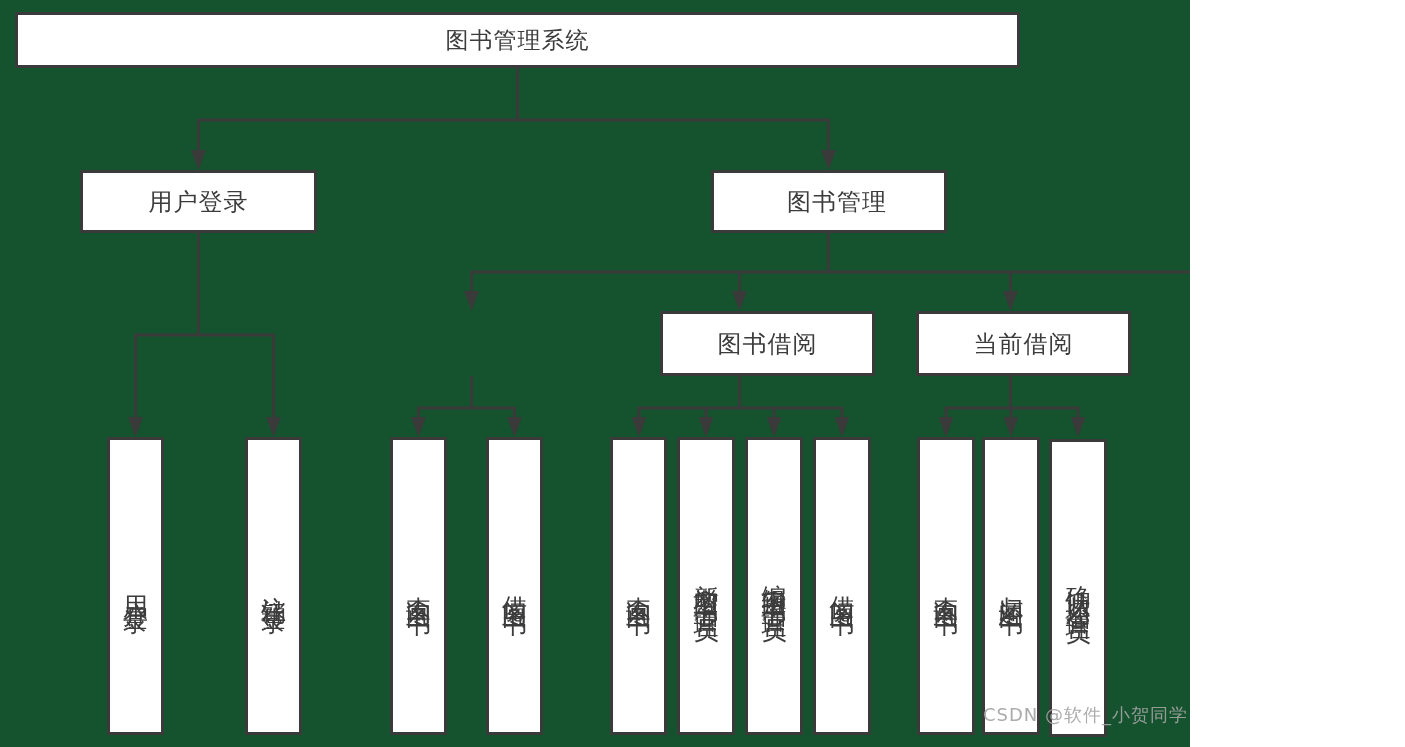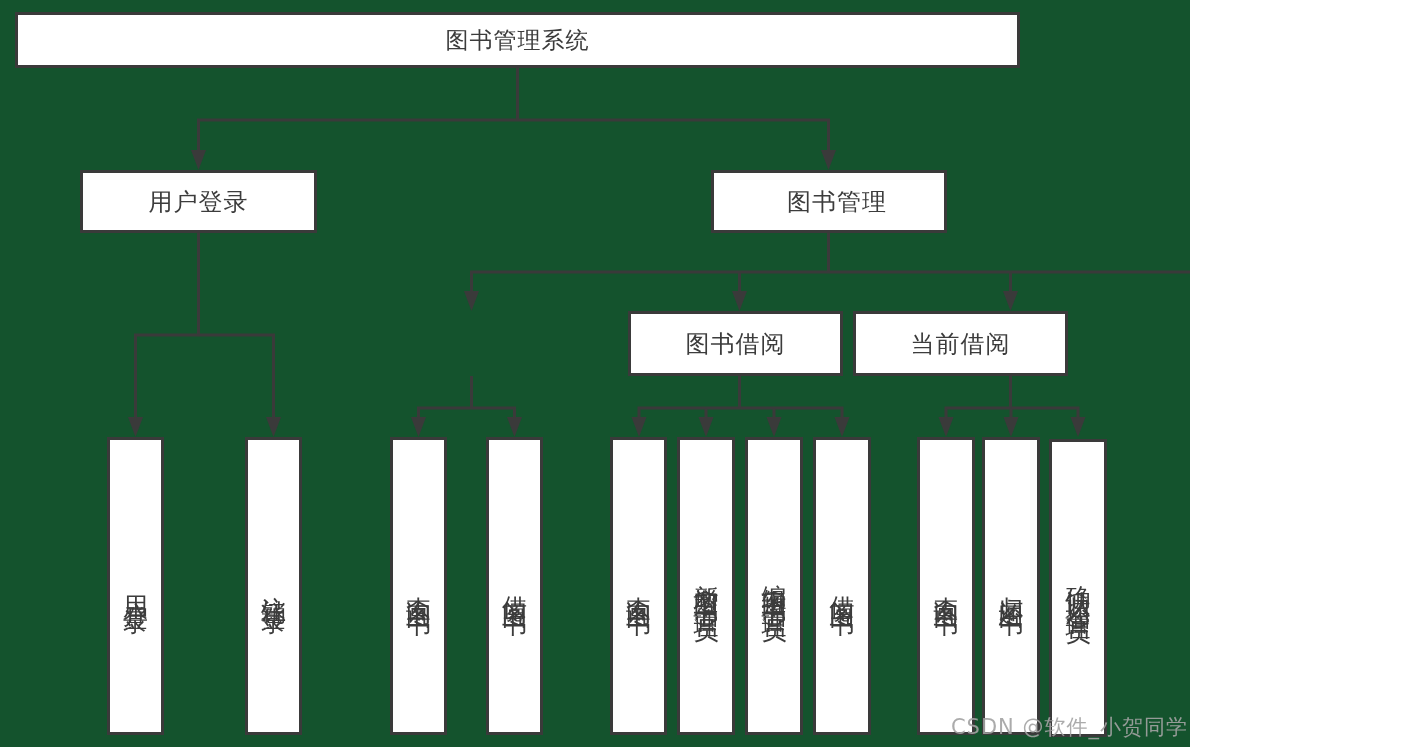--- a/index.html
+++ b/index.html
@@ -37,22 +37,22 @@
     writing-mode: vertical-rl;
     text-orientation: mixed;
     font-size: 25px;
     letter-spacing: 5px;
     line-height: 1;
     white-space: nowrap;
   }
   .watermark {
     position: absolute;
     right: 2px;
-    bottom: 6px;
-    font-size: 21px;
+    bottom: 20px;
+    font-size: 18px;
     color: #a3a3a3;
     letter-spacing: 1px;
     opacity: 0.9;
     z-index: 5;
     white-space: nowrap;
   }
 </style>
 </head>
 <body>
 
@@ -94,24 +94,24 @@
     <span class="hlabel">图书管理系统</span>
   </div>
 
   <div class="node" style="left:80px; top:170px; width:237px; height:63px;">
     <span class="hlabel">用户登录</span>
   </div>
   <div class="node" style="left:711px; top:170px; width:236px; height:63px;padding-left:16px;">
     <span class="hlabel">图书管理</span>
   </div>
 
-  <div class="node" style="left:628px; top:311px; width:215px; height:65px;text-align:right;">
+  <div class="node" style="left:660px; top:311px; width:215px; height:65px;text-align:right;">
     <span class="hlabel">图书借阅</span>
   </div>
-  <div class="node" style="left:853px; top:311px; width:215px; height:65px;">
+  <div class="node" style="left:916px; top:311px; width:215px; height:65px;">
     <span class="hlabel">当前借阅</span>
   </div>
 
   <div class="node" style="left:107px; top:437px; width:57px; height:298px;">
     <span class="vtext">用户登录</span>
   </div>
   <div class="node" style="left:245px; top:437px; width:57px; height:298px;">
     <span class="vtext">注销登录</span>
   </div>
 

